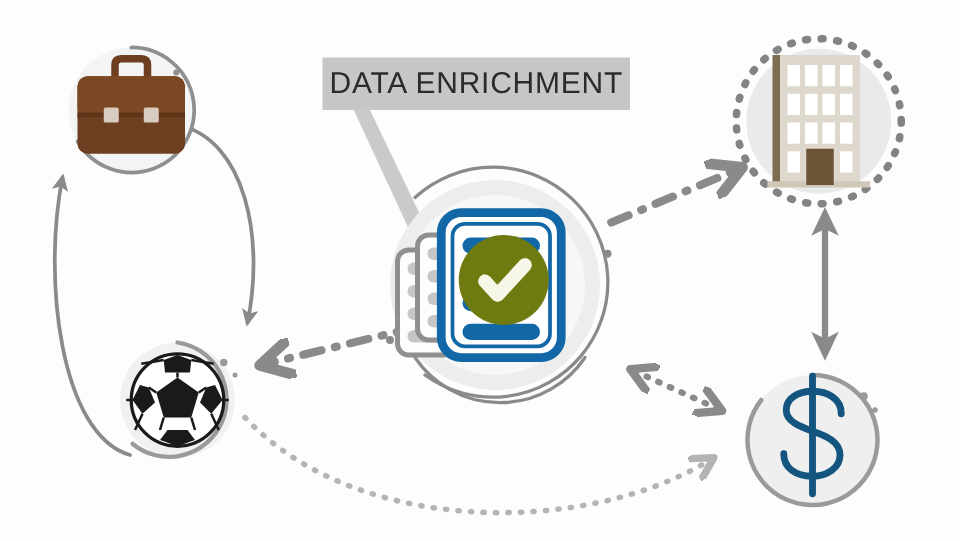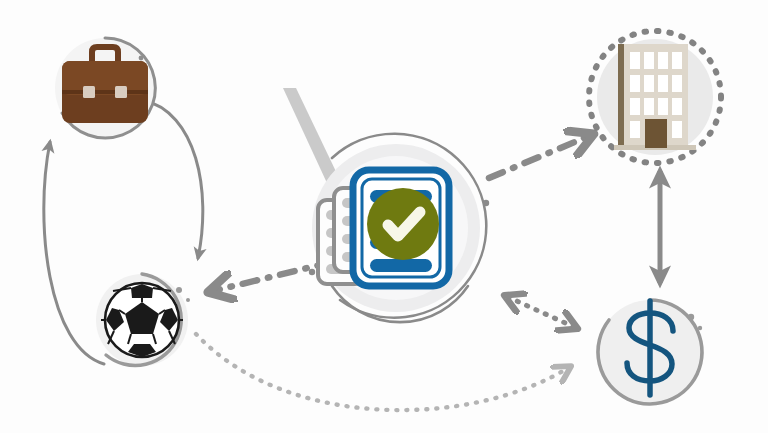--- a/index.html
+++ b/index.html
@@ -200,14 +200,17 @@
         </g>
       </g>
 
       <g>
         <circle cx="403" cy="224" r="36" fill="#6f7a10"></circle>
         <path d="M 388 225 L 398 236 L 420 212" fill="none" stroke="#f7f7e8" stroke-width="11" stroke-linecap="round" stroke-linejoin="round"></path>
       </g>
     </g>
   </svg>
 
+  <div class="banner-label">
+    <span>DATA ENRICHMENT</span>
+  </div>
 
 </div>
 
 </body></html>

